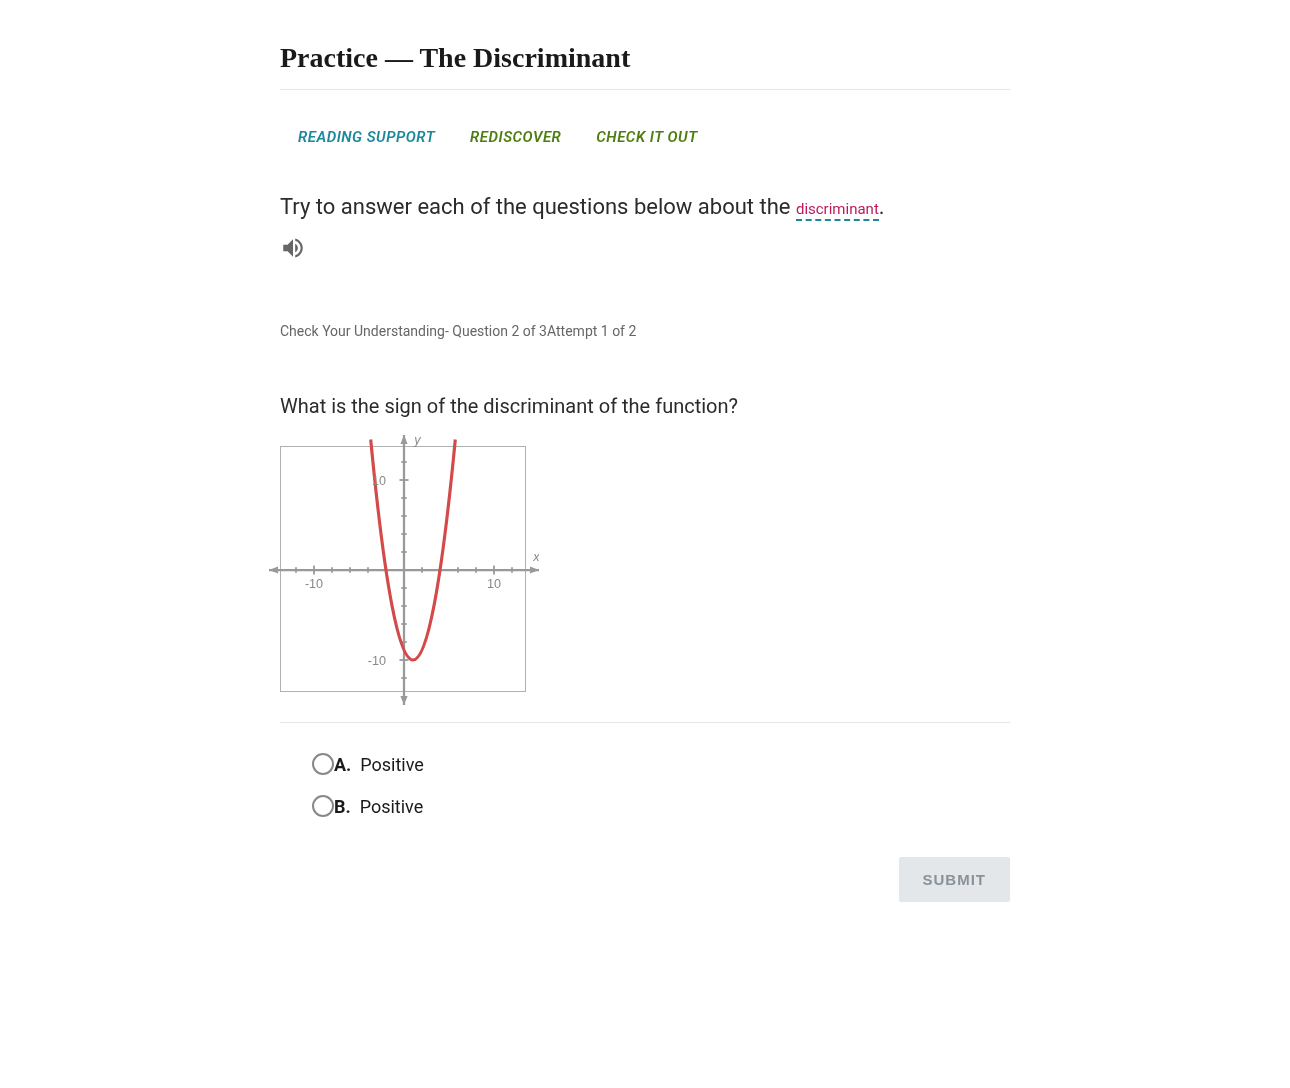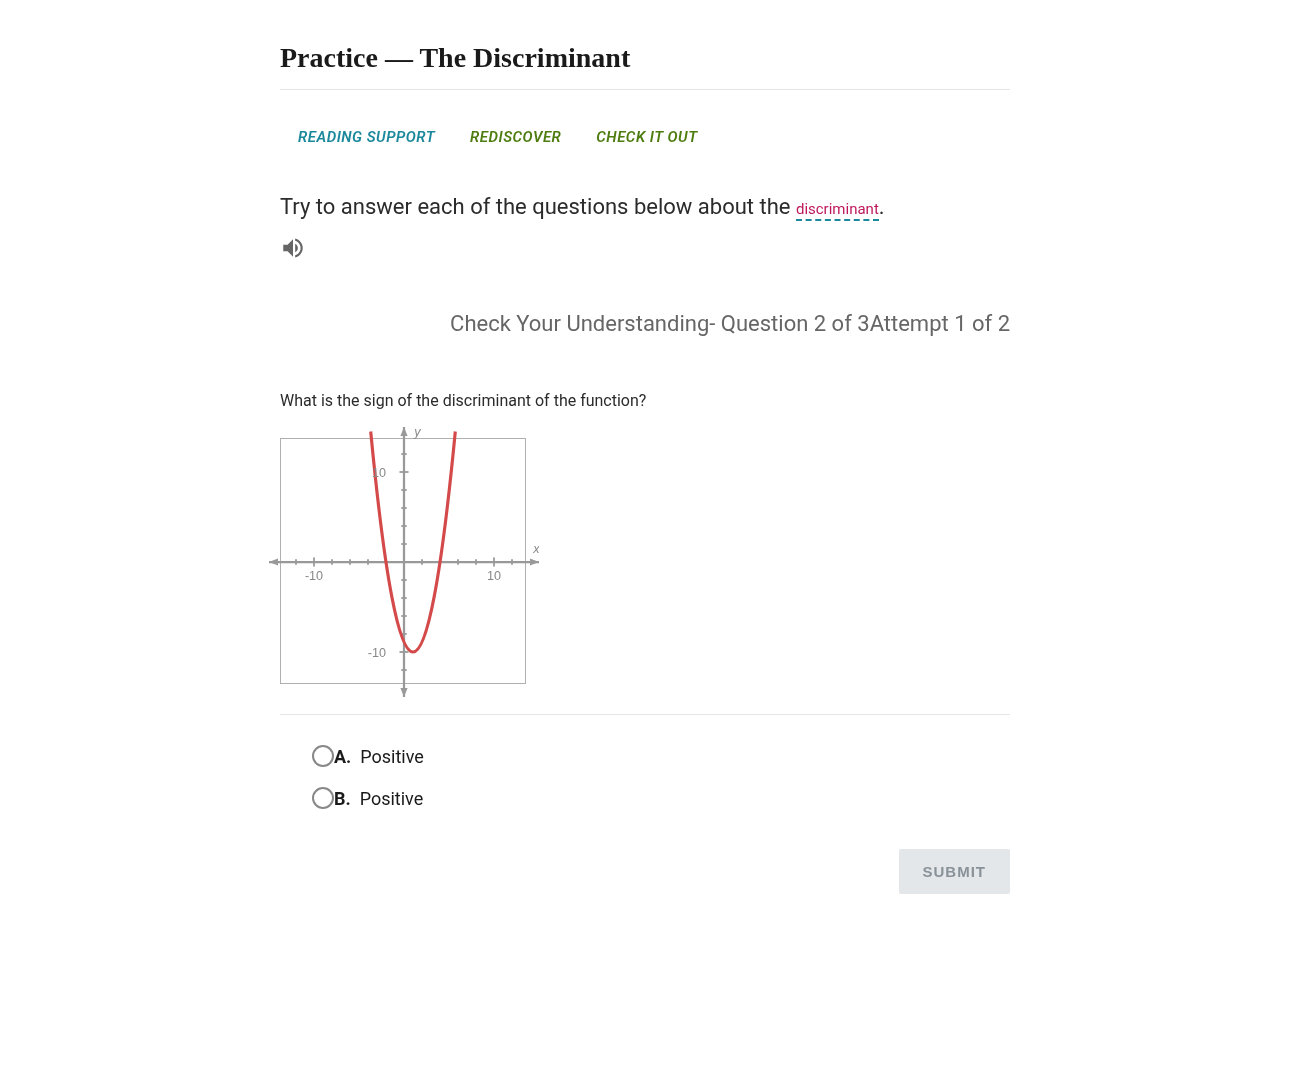--- a/index.html
+++ b/index.html
@@ -57,27 +57,27 @@
       margin-top: 12px;
     }
     .audio-icon {
       width: 26px;
       height: 26px;
       color: #666;
       cursor: pointer;
     }
     .status-row {
       display: flex;
-      justify-content: flex-end;
-      margin-top: 46px;
-      font-size: 22px;
+      justify-content: flex-start;
+      margin-top: 58px;
+      font-size: 14px;
       color: #666;
     }
     .question-text {
-      font-size: 16px;
+      font-size: 20px;
       color: #2b2b2b;
       margin-top: 55px;
     }
     .chart-wrap {
       margin-top: 28px;
       margin-bottom: 30px;
     }
     .chart-box {
       width: 246px;
       height: 246px;

